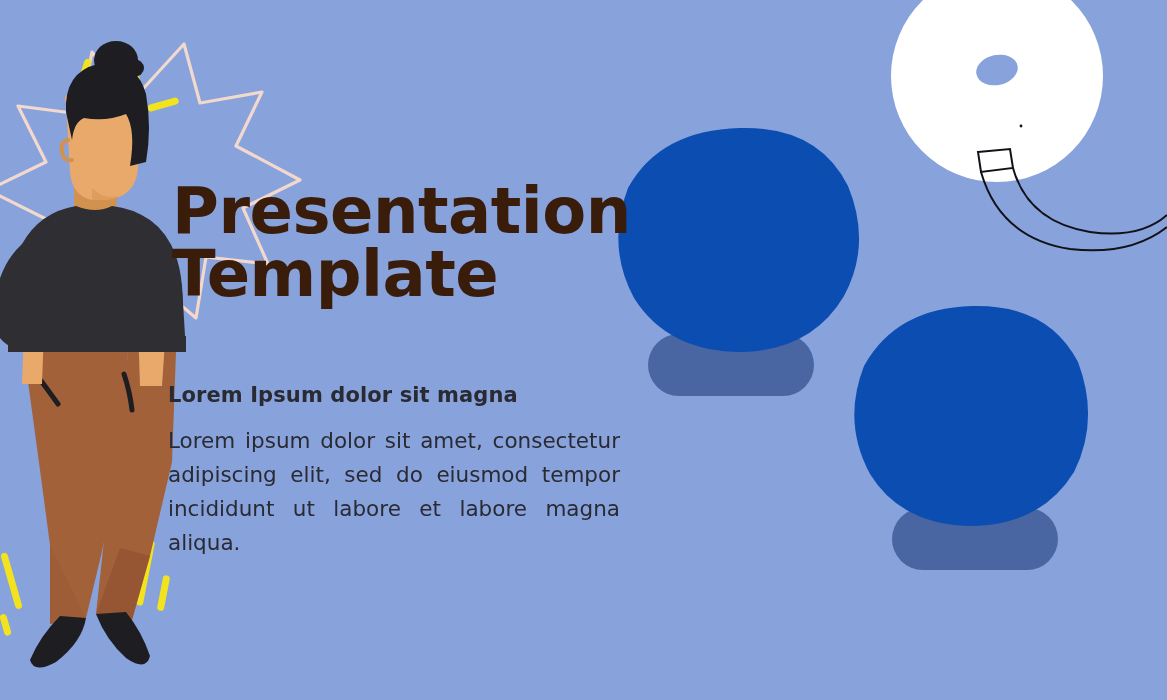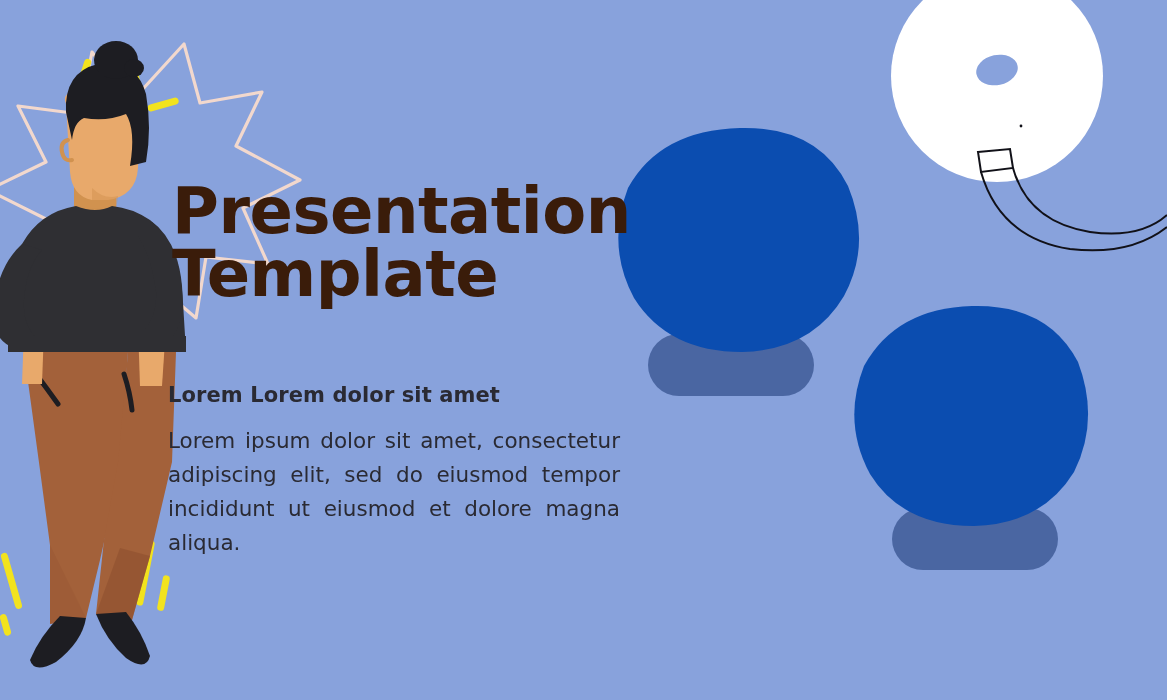--- a/index.html
+++ b/index.html
@@ -182,18 +182,18 @@
 
       <path d="M 1013 168 Q 1028 222 1090 232 Q 1140 239 1167 215"></path>
     </g>
 
   </svg>
 
   <div id="text-block">
     <h1 id="slide-title">Presentation
 Template</h1>
 
-    <h2 id="subheading">Lorem Lorem dolor sit amet</h2>
+    <h2 id="subheading">Lorem Ipsum dolor sit magna</h2>
 
-    <p id="body-copy">Lorem ipsum dolor sit amet, consectetur adipiscing elit, sed do eiusmod tempor incididunt ut eiusmod et dolore magna aliqua.</p>
+    <p id="body-copy">Lorem ipsum dolor sit amet, consectetur adipiscing elit, sed do eiusmod tempor incididunt ut labore et labore magna aliqua.</p>
   </div>
 
 </div>
 
 </body></html>

